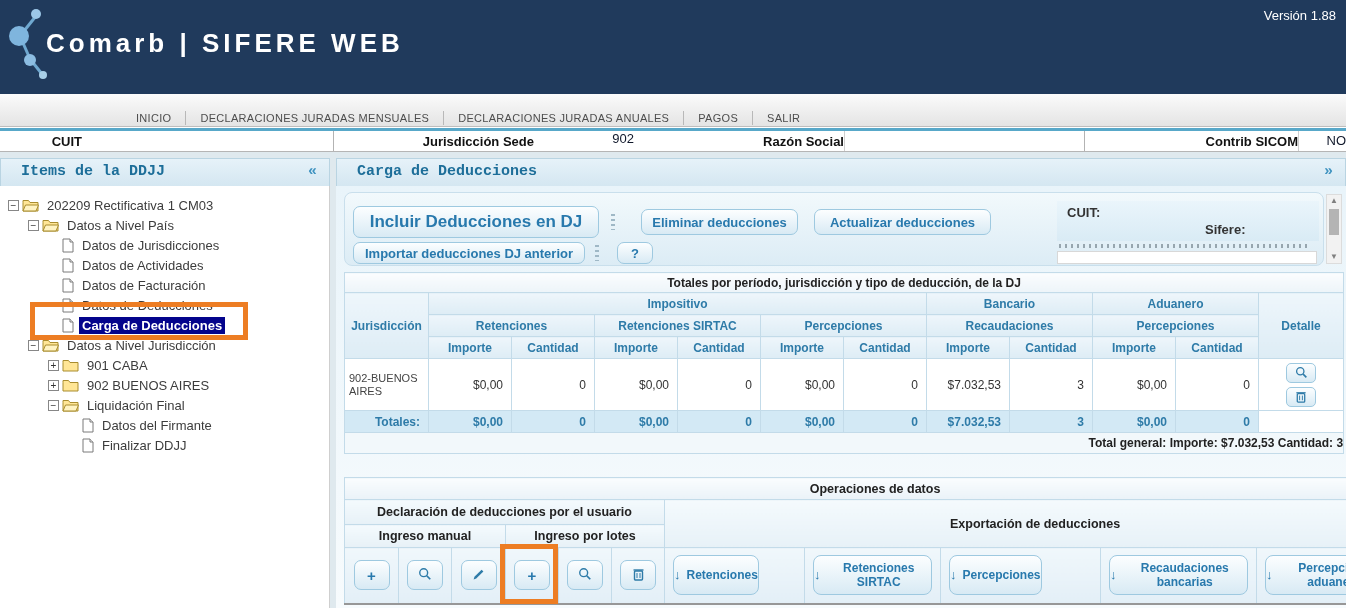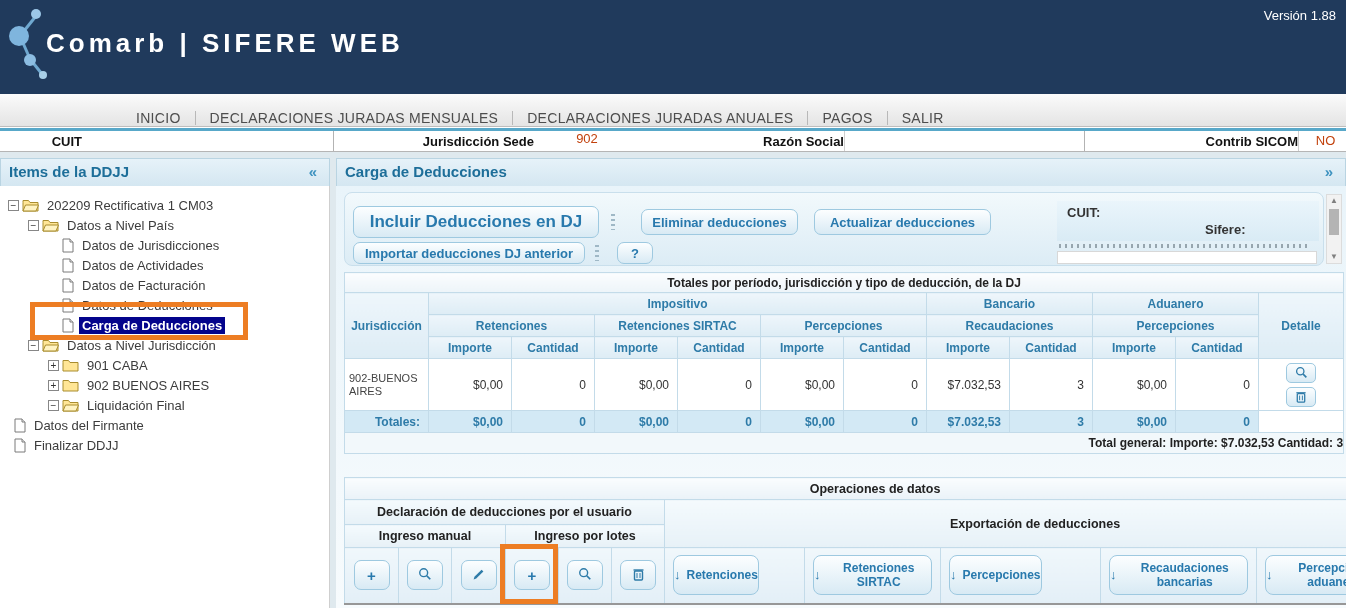--- a/index.html
+++ b/index.html
@@ -9,54 +9,54 @@
   
   .top-banner { position:absolute; left:0; top:0; width:1346px; height:94px; background:#203a5c; }
   .brand { position:absolute; left:46px; top:28px; color:#fff; font-size:26px; font-weight:bold; letter-spacing:4px; }
   .version { position:absolute; right:10px; top:8px; color:#fff; font-size:13px; }
   .logo { position:absolute; left:6px; top:4px; }
 
   
   .nav-bar { position:absolute; left:0; top:94px; width:1346px; height:33px;
     background:linear-gradient(#fbfbfb,#e4e4e4); border-bottom:1px solid #bdbdbd; }
   .nav-bar ul { list-style:none; display:flex; margin-left:122px; height:100%; align-items:center; }
-  .nav-bar li { font-size:14px; color:#4d4d4d; padding:0 14px; cursor:pointer; letter-spacing:.3px; border-left:1px solid #b8b8b8; line-height:14px;margin-top:15px; }
+  .nav-bar li { font-size:11px; color:#4d4d4d; padding:0 14px; cursor:pointer; letter-spacing:.3px; border-left:1px solid #b8b8b8; line-height:14px;margin-top:15px; }
   .nav-bar li:first-child { border-left:none; }
 
   .accent-line { position:absolute; left:0; top:128px; width:1346px; height:3px; background:#58a8c9; }
 
   
   .info-bar { position:absolute; left:0; top:131px; width:1346px; height:21px; background:#fff;
     border-bottom:1px solid #b5b5b5; display:flex; font-size:13px; align-items:center; }
   .info-bar .lbl { font-weight:bold; color:#111; text-align:right; }
-  .info-bar .val { color:#c2410c; text-align:center; padding-left:6px; }
+  .info-bar .val { color:#0f172a; text-align:right; padding-left:6px; }
   .ib-c1 { width:82px; } .ib-c2 { width:252px; height:100%; border-right:1px solid #b3b3b3; }
   .ib-c3 { width:200px; } .ib-c4 { width:100px; height:100%; }
   .ib-c5 { width:210px; } .ib-c6 { flex:1; height:100%; border-left:1px solid #cfcfcf; border-right:1px solid #b3b3b3; }
   .ib-c7 { width:213px; } .ib-c8 { width:48px; height:100%; border-left:1px solid #cfcfcf; line-height:20px; }
 
   
   .content { position:absolute; left:0; top:152px; width:1346px; height:456px; background:#dfe9ee; }
 
   .panel-header { position:absolute; height:40px; background:linear-gradient(#e6f2f9,#cde2ee);
-    border:1px solid #b9d4e2; color:#1d6e99; font-size:15px; font-weight:bold; line-height:26px; padding-left:8px; }
+    border:1px solid #b9d4e2; color:#1d6e99; font-size:15px; font-weight:bold; line-height:26px; padding-left:20px;font-family:Liberation Mono, monospace; }
   .chev { position:absolute; right:12px; top:0; color:#3f93c0; font-size:15px; font-weight:bold; cursor:pointer; }
 
   
   .sidebar-header { left:0; top:6px; width:330px; }
   .sidebar-body { position:absolute; left:0; top:34px; width:330px; height:422px; background:#fff; border-right:1px solid #cfcfcf; }
   .tree { padding-top:9px; font-size:13px; color:#3c3c3c; }
   .tree-row { height:20px; display:flex; align-items:center; cursor:pointer; white-space:nowrap; }
   .toggle { width:11px; height:11px; border:1px solid #878787; background:#fff; color:#333; font-size:10px;
     line-height:9px; text-align:center; margin-right:3px; flex:0 0 11px; cursor:pointer; }
   .tspacer { width:14px; flex:0 0 14px; }
   .ticon { margin-right:5px; display:flex; align-items:center; }
   .tree-row .label { padding:1px 3px; }
   .tree-row.selected .label { background:#04048c; color:#fff; font-weight:bold; }
-  .lv0 { padding-left:8px; } .lv1 { padding-left:28px; } .lv2 { padding-left:48px; } .lv3 { }
+  .lv0 { padding-left:8px; } .lv1 { padding-left:28px; } .lv2 { padding-left:48px; } .lv3 { padding-left:68px; }
 
   
   .annot { position:absolute; border:5px solid #ed7d23; background:transparent; z-index:60; }
 
   
   .main-header { left:336px; top:6px; width:1010px; }
   .main-body { position:absolute; left:336px; top:34px; width:1010px; height:422px;
     background:linear-gradient(#e9f4fa,#f7fbfd); overflow:hidden; }
 
   

